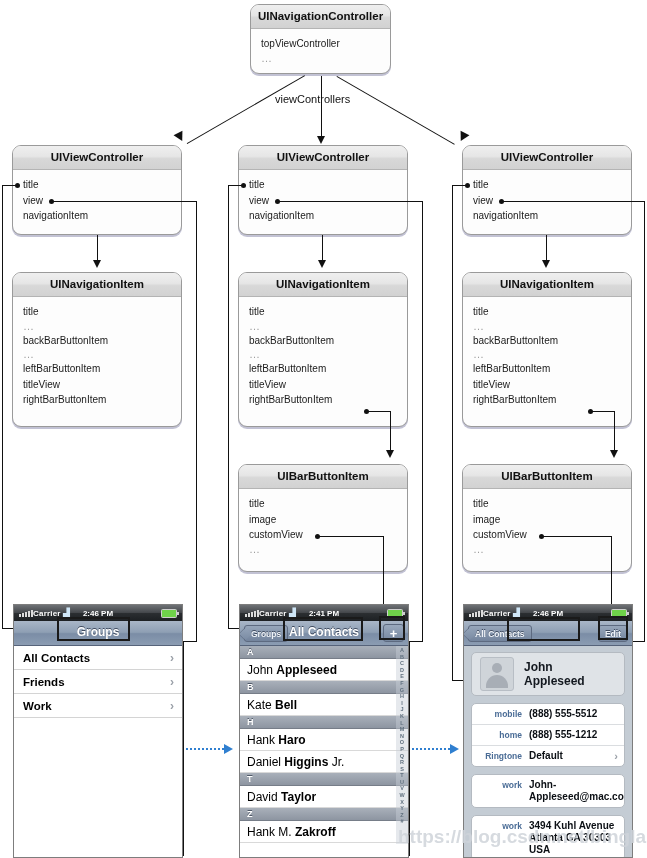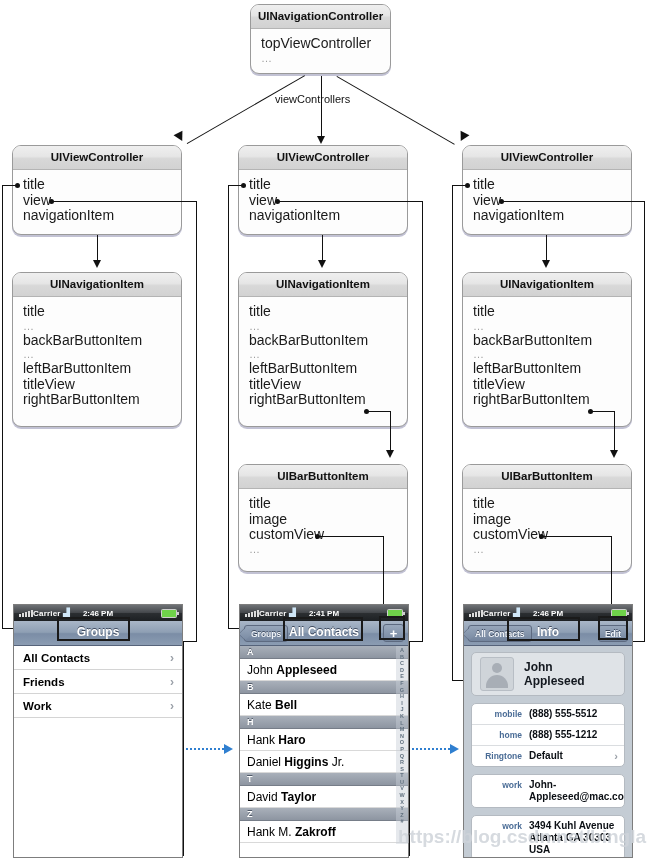--- a/index.html
+++ b/index.html
@@ -10,21 +10,21 @@
 
   
   .uml{position:absolute;border:1px solid #9a9a9a;border-radius:9px;
        background:#fdfdfd;box-sizing:border-box;overflow:hidden;
        box-shadow:0 2px 0 rgba(120,120,160,.45);}
   .uml .hd{font-size:11.5px;font-weight:bold;color:#111;text-align:center;
            padding:5px 2px 5px;line-height:13px;
            background:linear-gradient(to bottom,#efefef 0%,#e6e6e6 45%,#d8d8d8 55%,#d2d2d2 100%);
            border-bottom:1px solid #b4b4b4;}
   .uml .bd{padding:7px 0 6px 10px;}
-  .uml .bd .row{font-size:14px;color:#1a1a1a;line-height:15.5px;
+  .uml .bd .row{font-size:10px;color:#1a1a1a;line-height:15.5px;
                 white-space:nowrap;position:relative;}
   .uml .bd .row.dots{color:#9d9d9d;letter-spacing:1px;line-height:13px;font-size:11px;}
 
   
   .cdot{position:absolute;width:5px;height:5px;border-radius:50%;background:#111;}
 
   
   .ln{position:absolute;background:#111;}
   .lnh{height:1px;}
   .lnv{width:1px;}
@@ -417,21 +417,20 @@
           <i style="height:6px"></i>
           <i style="height:7px"></i>
       </span>
       <span class="carrier">Carrier</span>
       <span class="wifi">▟</span>
       <span class="clock">2:46 PM</span>
       <span class="batt"></span>
     </div>
     <div class="navbar">
       <div class="navbtn back">All Contacts</div>
-      <div class="navtitle">Info</div>
       <div class="navbtn right">Edit</div>
     </div>
     <div class="infobg" style="height:213px;">
       <div class="namecard">
         <div class="avatar"></div>
         <div class="cname">John Appleseed</div>
       </div>
       <div class="card">
         <div class="frow">
           <div class="flabel">mobile</div>

